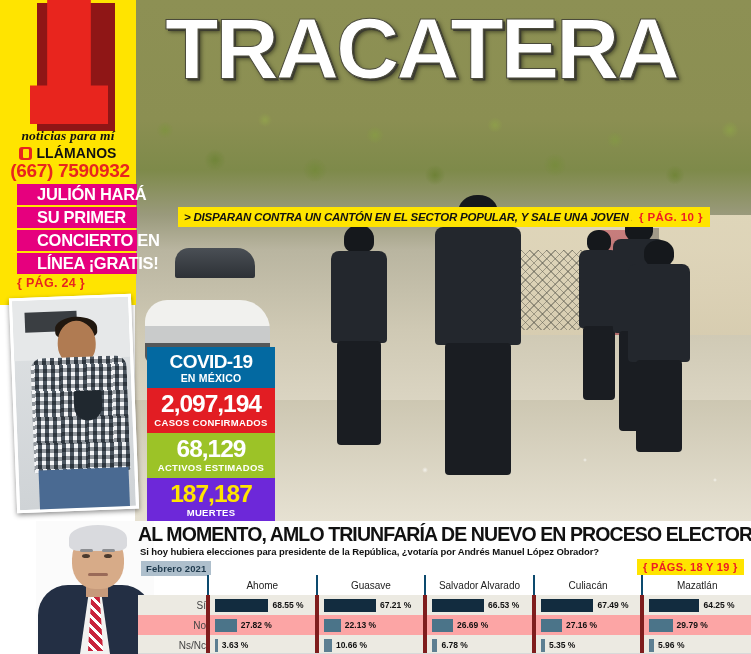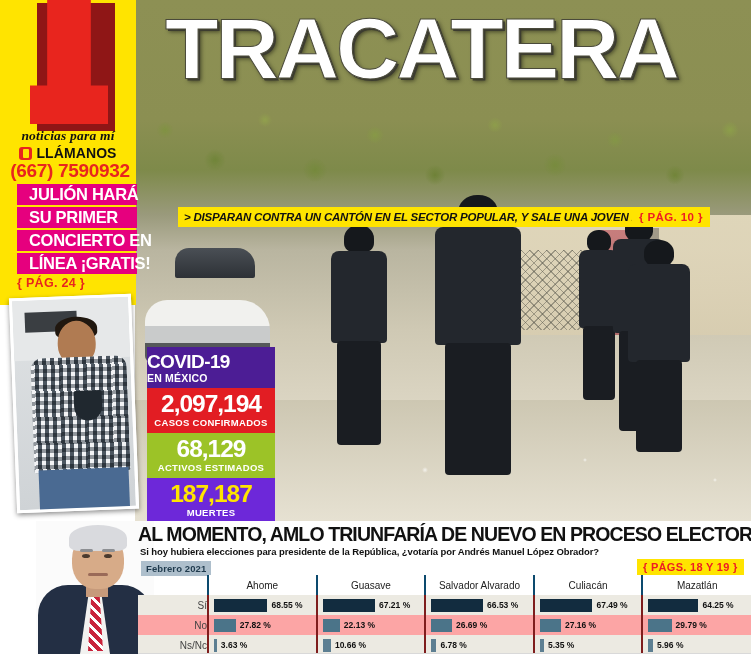--- a/index.html
+++ b/index.html
@@ -112,21 +112,21 @@
   .wa-icon { width:13px; height:13px; background:#e8251e; border-radius:3px; position:relative; }
   .wa-icon::after { content:""; position:absolute; left:3.5px; top:2px; width:6px; height:9px; background:#ffe400; border-radius:1px;}
   .llamanos-txt { font-size:14px; font-weight:bold; color:#111; letter-spacing:.1px; }
   .phone {
     position:absolute; left:0; top:160px; width:140px; text-align:center;
     font-size:19px; font-weight:bold; color:#e8251e; letter-spacing:-.3px;
   }
   .promo { position:absolute; left:17px; top:184px; width:120px; }
   .promo-line {
     background:#e6007e; color:#fff; font-weight:bold; font-size:16.5px;
-    line-height:21px; height:21px; margin-bottom:2px; padding:0 12px;
+    line-height:21px; height:21px; margin-bottom:2px; padding:0 20px;
     white-space:nowrap; letter-spacing:-.3px;
   }
   .promo-pag {
     margin-top:2px; text-align:left; color:#e8251e; font-weight:bold; font-size:12.5px;
     letter-spacing:.3px;
   }
 
   
   .inset-photo {
     position:absolute; left:13px; top:296px; width:122px; height:215px;
@@ -169,21 +169,21 @@
     letter-spacing:-.2px; white-space:nowrap;
   }
   .pag10 {
     position:absolute; left:632px; top:207px; height:20px;
     background:#ffe400; color:#ee1c23; display:flex; align-items:center;
     padding:0 7px; font-size:11.5px; font-weight:bold; letter-spacing:.4px;
   }
 
   
   .covid { position:absolute; left:147px; top:347px; width:128px; }
-  .covid-hd { background:#4c1d95; padding:5px 0 4px; text-align:left; }
+  .covid-hd { background:#0369a1; padding:5px 0 4px; text-align:center; }
   .covid-hd .t1 { color:#fff; font-size:19px; font-weight:bold; letter-spacing:-.6px; line-height:20px;}
   .covid-hd .t2 { color:#fff; font-size:10.5px; font-weight:bold; letter-spacing:.2px; line-height:12px;}
   .covid-blk { text-align:center; padding:3px 0 4px; }
   .covid-blk .num { font-size:24.5px; font-weight:bold; line-height:26px; letter-spacing:-1px;}
   .covid-blk .lbl { font-size:9.5px; font-weight:bold; letter-spacing:.3px; line-height:12px;}
   .cb-cases { background:#e21d23; }
   .cb-cases .num{ color:#fff; } .cb-cases .lbl{ color:#fff;text-align:center; }
   .cb-act { background:#9cc327; }
   .cb-act .num{ color:#fff; } .cb-act .lbl{ color:#fff; }
   .cb-dead { background:#6d28d9; }
@@ -230,21 +230,21 @@
   .chart-table { width:100%; border-collapse:collapse; table-layout:fixed; }
   .chart-table th, .chart-table td { padding:0; vertical-align:middle; }
   .col-lbl { width:70px; }
   .city-th {
     height:20px; font-size:10px; font-weight:normal; color:#222;
     text-align:center; border-left:2px solid #0c4a6e; background:#fff;
   }
   .row-lbl {
     text-align:right; padding-right:7px; font-size:10px; color:#444; background:inherit;
   }
-  .bar-cell { border-left:2px solid #7f1d1d; height:20px; }
+  .bar-cell { border-left:4px solid #7f1d1d; height:20px; }
   .bar-inner { display:flex; align-items:center; padding-left:5px; gap:4px; }
   .bar {
     height:13px; display:block;
   }
   .bar-si  { background:#122c3f; }
   .bar-no  { background:#4b7489; }
   .bar-ns  { background:#5d7f92; }
   .bar-val { font-size:8.5px; font-weight:bold; color:#111; white-space:nowrap; }
   .row-si  { background:#eceae2; }
   .row-no  { background:#fca5a5; }

